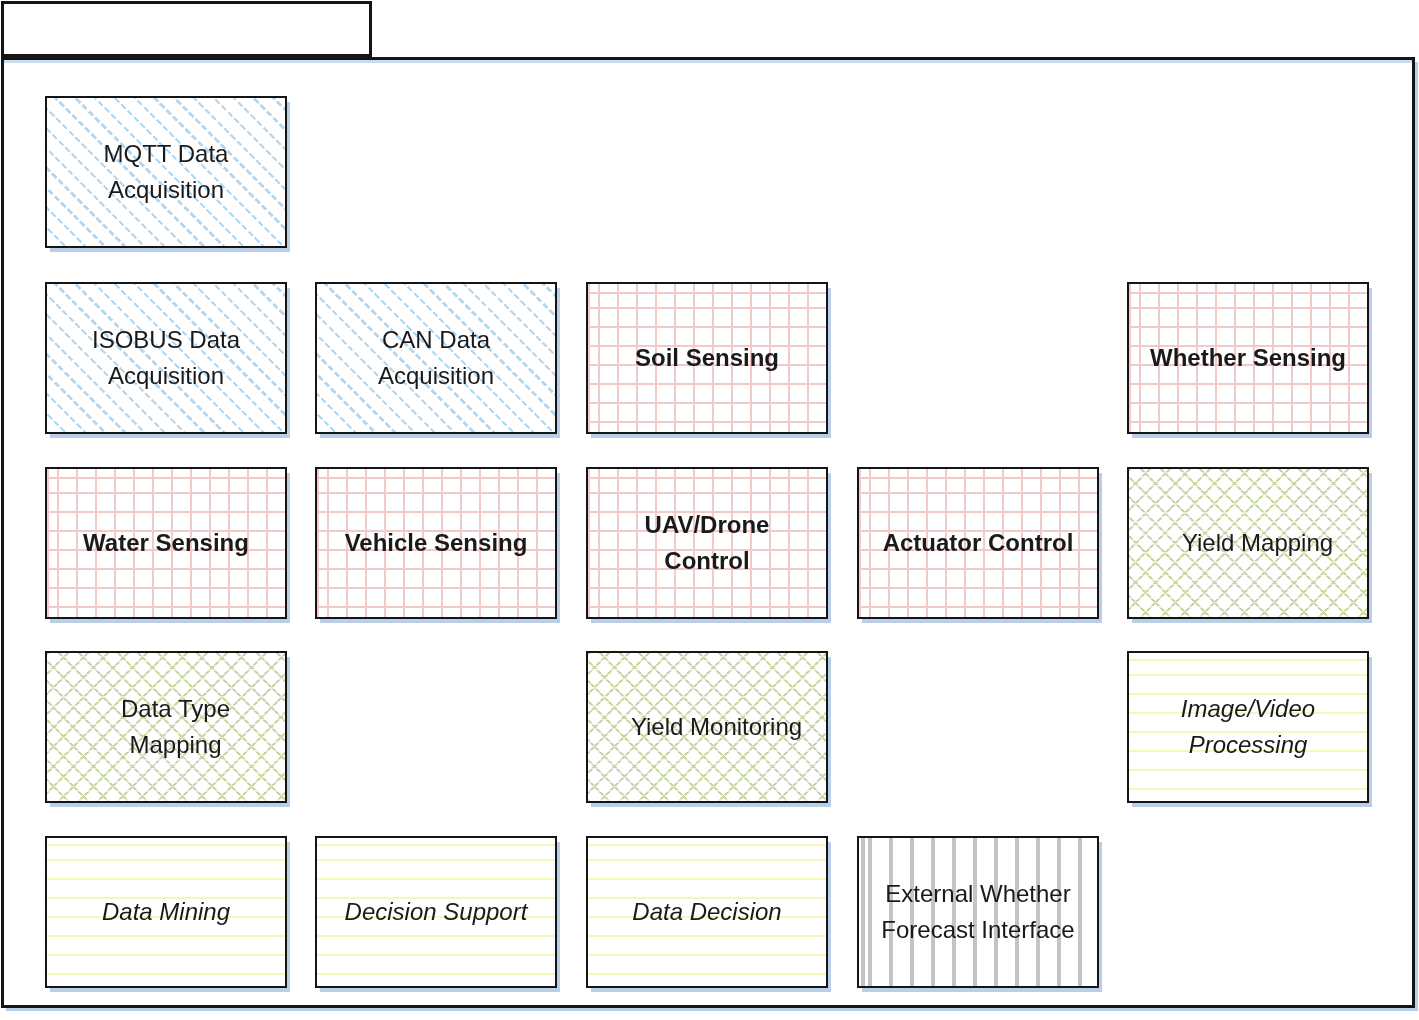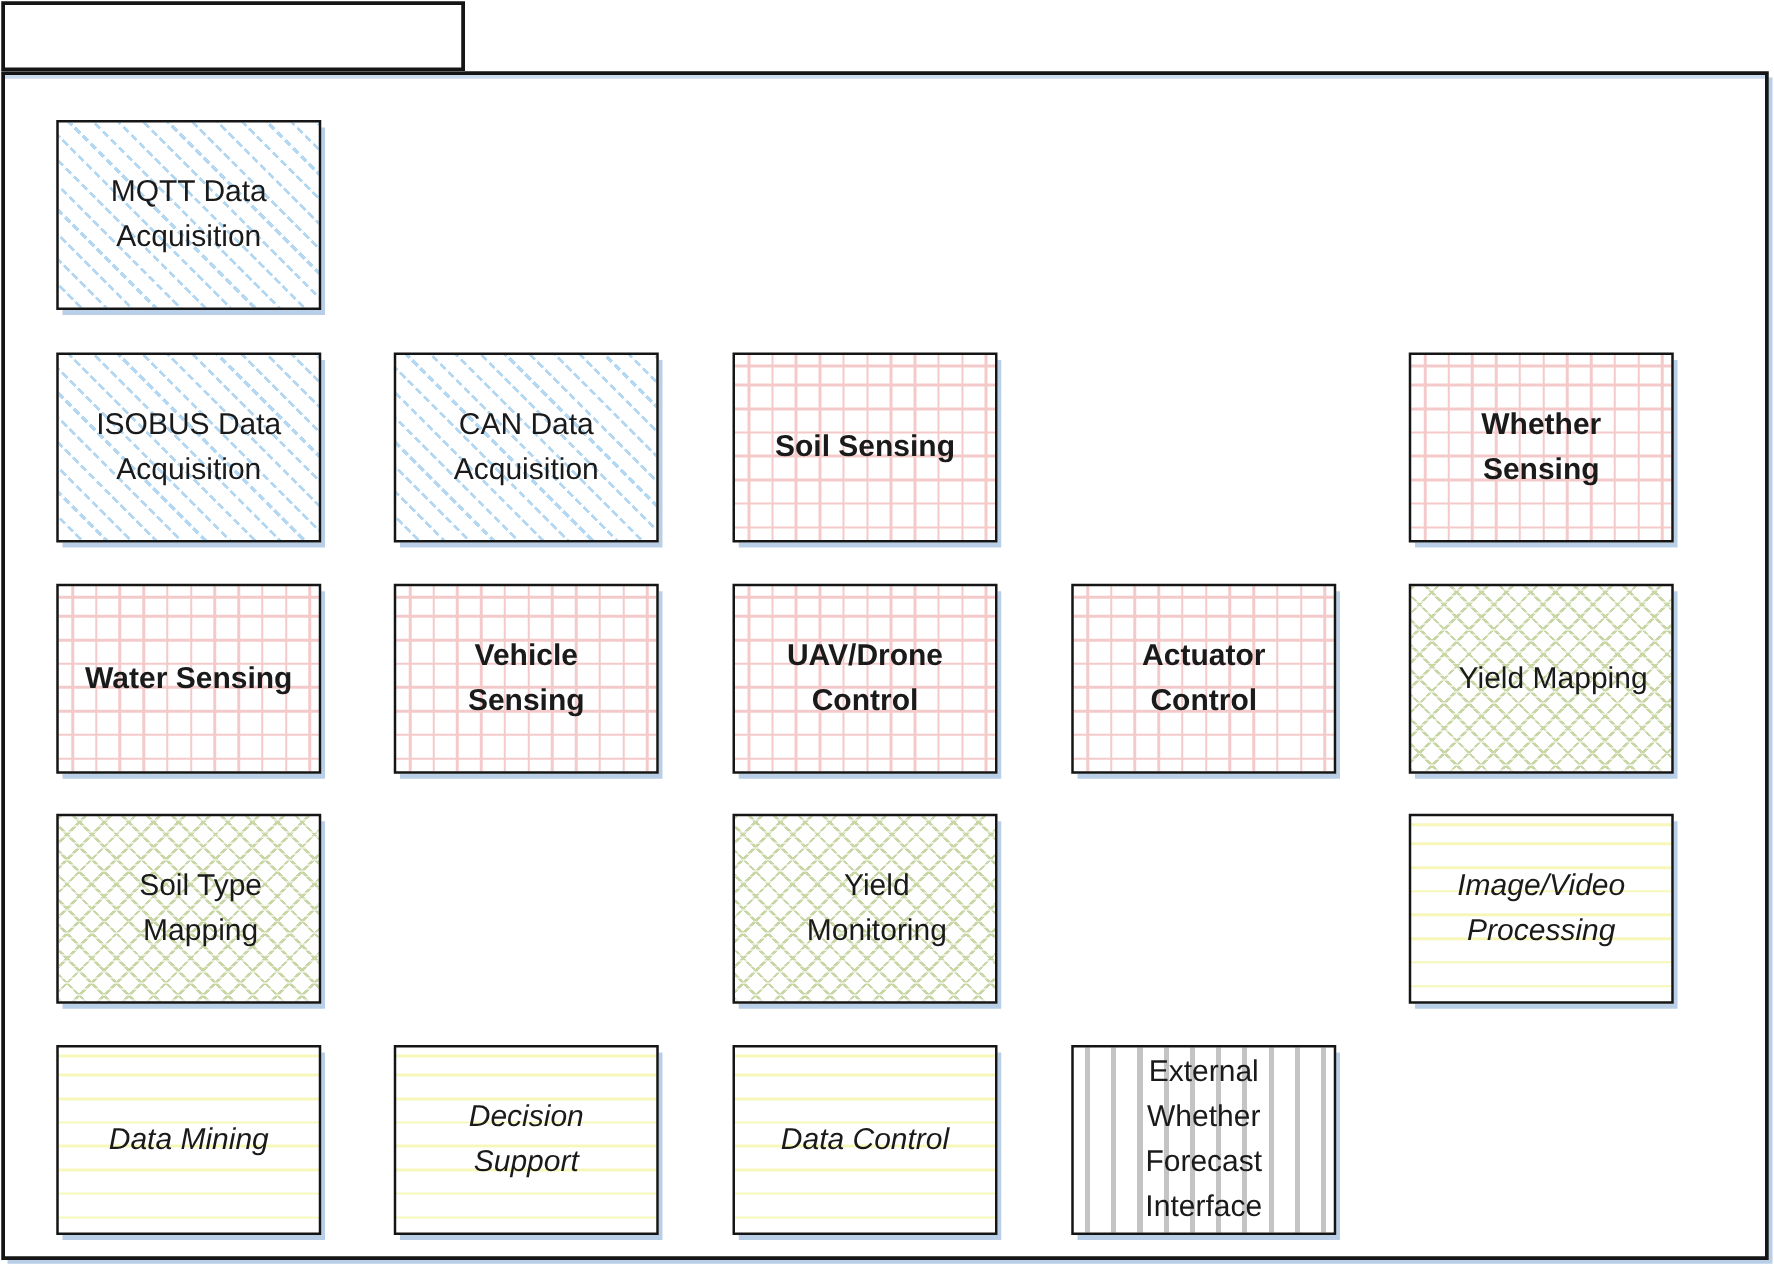--- a/index.html
+++ b/index.html
@@ -26,21 +26,21 @@
     position:absolute;left:1px;top:57px;width:1414px;height:951px;
     box-sizing:border-box;border:3px solid var(--box-border);
     background:#ffffff;z-index:1;
     box-shadow:4px 4px 0 -1px var(--shadow);
   }
   .top-shadow{
     position:absolute;left:0;right:0;top:0;height:3px;
     background:var(--shadow);opacity:.75;
   }
   .box{
-    position:absolute;width:212px;height:152px;box-sizing:border-box;
+    position:absolute;width:242px;height:152px;box-sizing:border-box;
     border:2.5px solid var(--box-border);
     background-color:#ffffff;
     box-shadow:4px 5px 0 -1px var(--shadow);
     display:flex;align-items:center;justify-content:center;
     text-align:center;padding:4px 13px;
     font-size:24px;line-height:36px;color:var(--text);
     z-index:2;
   }
   .box-label{white-space:pre-line;}
   
@@ -121,35 +121,35 @@
 Control</span>
 </div>
 <div class="box p-pink" style="left:857px;top:467px">
   <span class="box-label">Actuator Control</span>
 </div>
 <div class="box p-green" style="left:1127px;top:467px">
   <span class="box-label">Yield Mapping</span>
 </div>
 
 <div class="box p-green" style="left:45px;top:651px">
-  <span class="box-label">Soil Type Mapping</span>
+  <span class="box-label">Data Type Mapping</span>
 </div>
 <div class="box p-green" style="left:586px;top:651px">
   <span class="box-label">Yield Monitoring</span>
 </div>
 <div class="box p-yellow" style="left:1127px;top:651px">
   <span class="box-label">Image/Video
 Processing</span>
 </div>
 
 <div class="box p-yellow" style="left:45px;top:836px">
   <span class="box-label">Data Mining</span>
 </div>
 <div class="box p-yellow" style="left:315px;top:836px">
   <span class="box-label">Decision Support</span>
 </div>
 <div class="box p-yellow" style="left:586px;top:836px">
-  <span class="box-label">Data Control</span>
+  <span class="box-label">Data Decision</span>
 </div>
 <div class="box p-gray" style="left:857px;top:836px">
   <span class="box-label">External Whether
 Forecast Interface</span>
 </div>
 
 </body></html>

